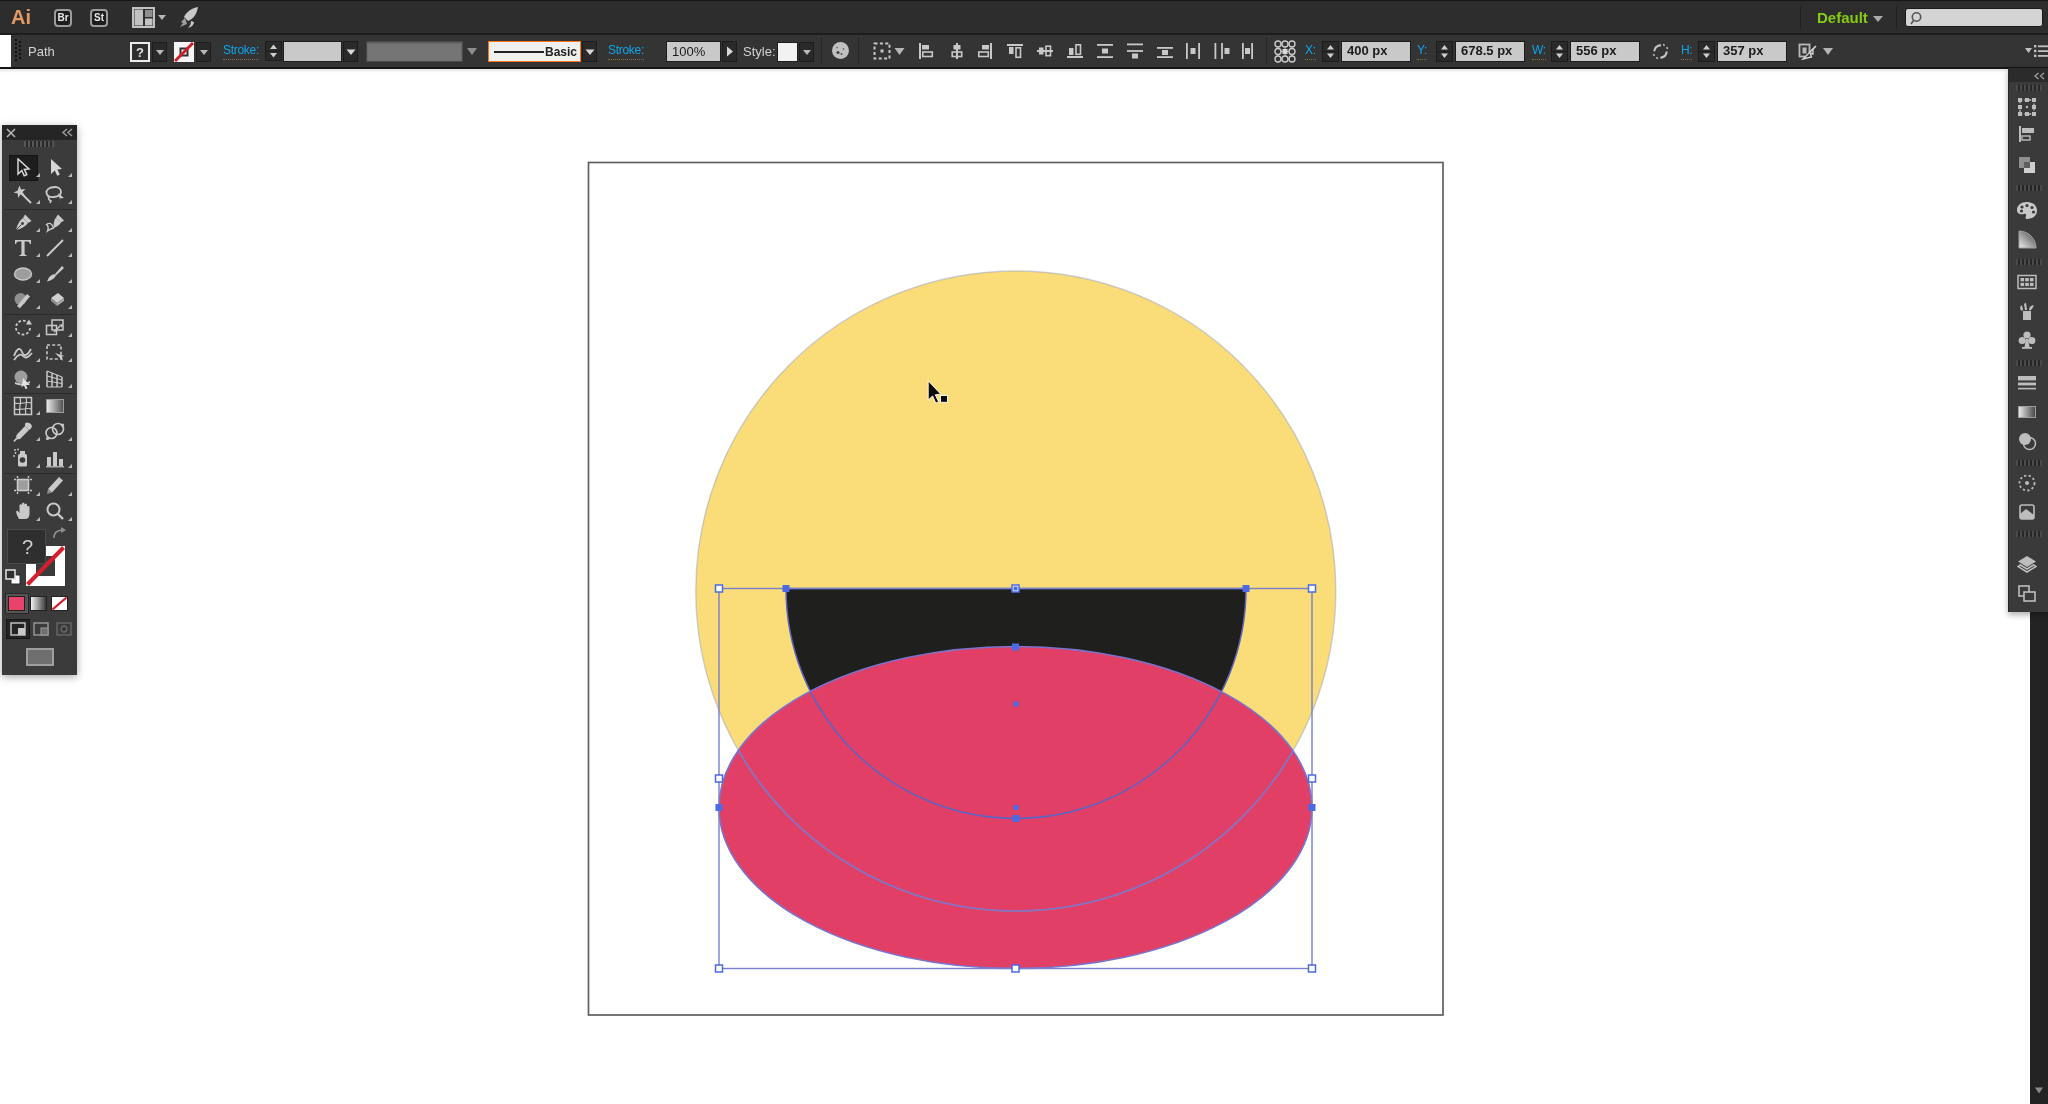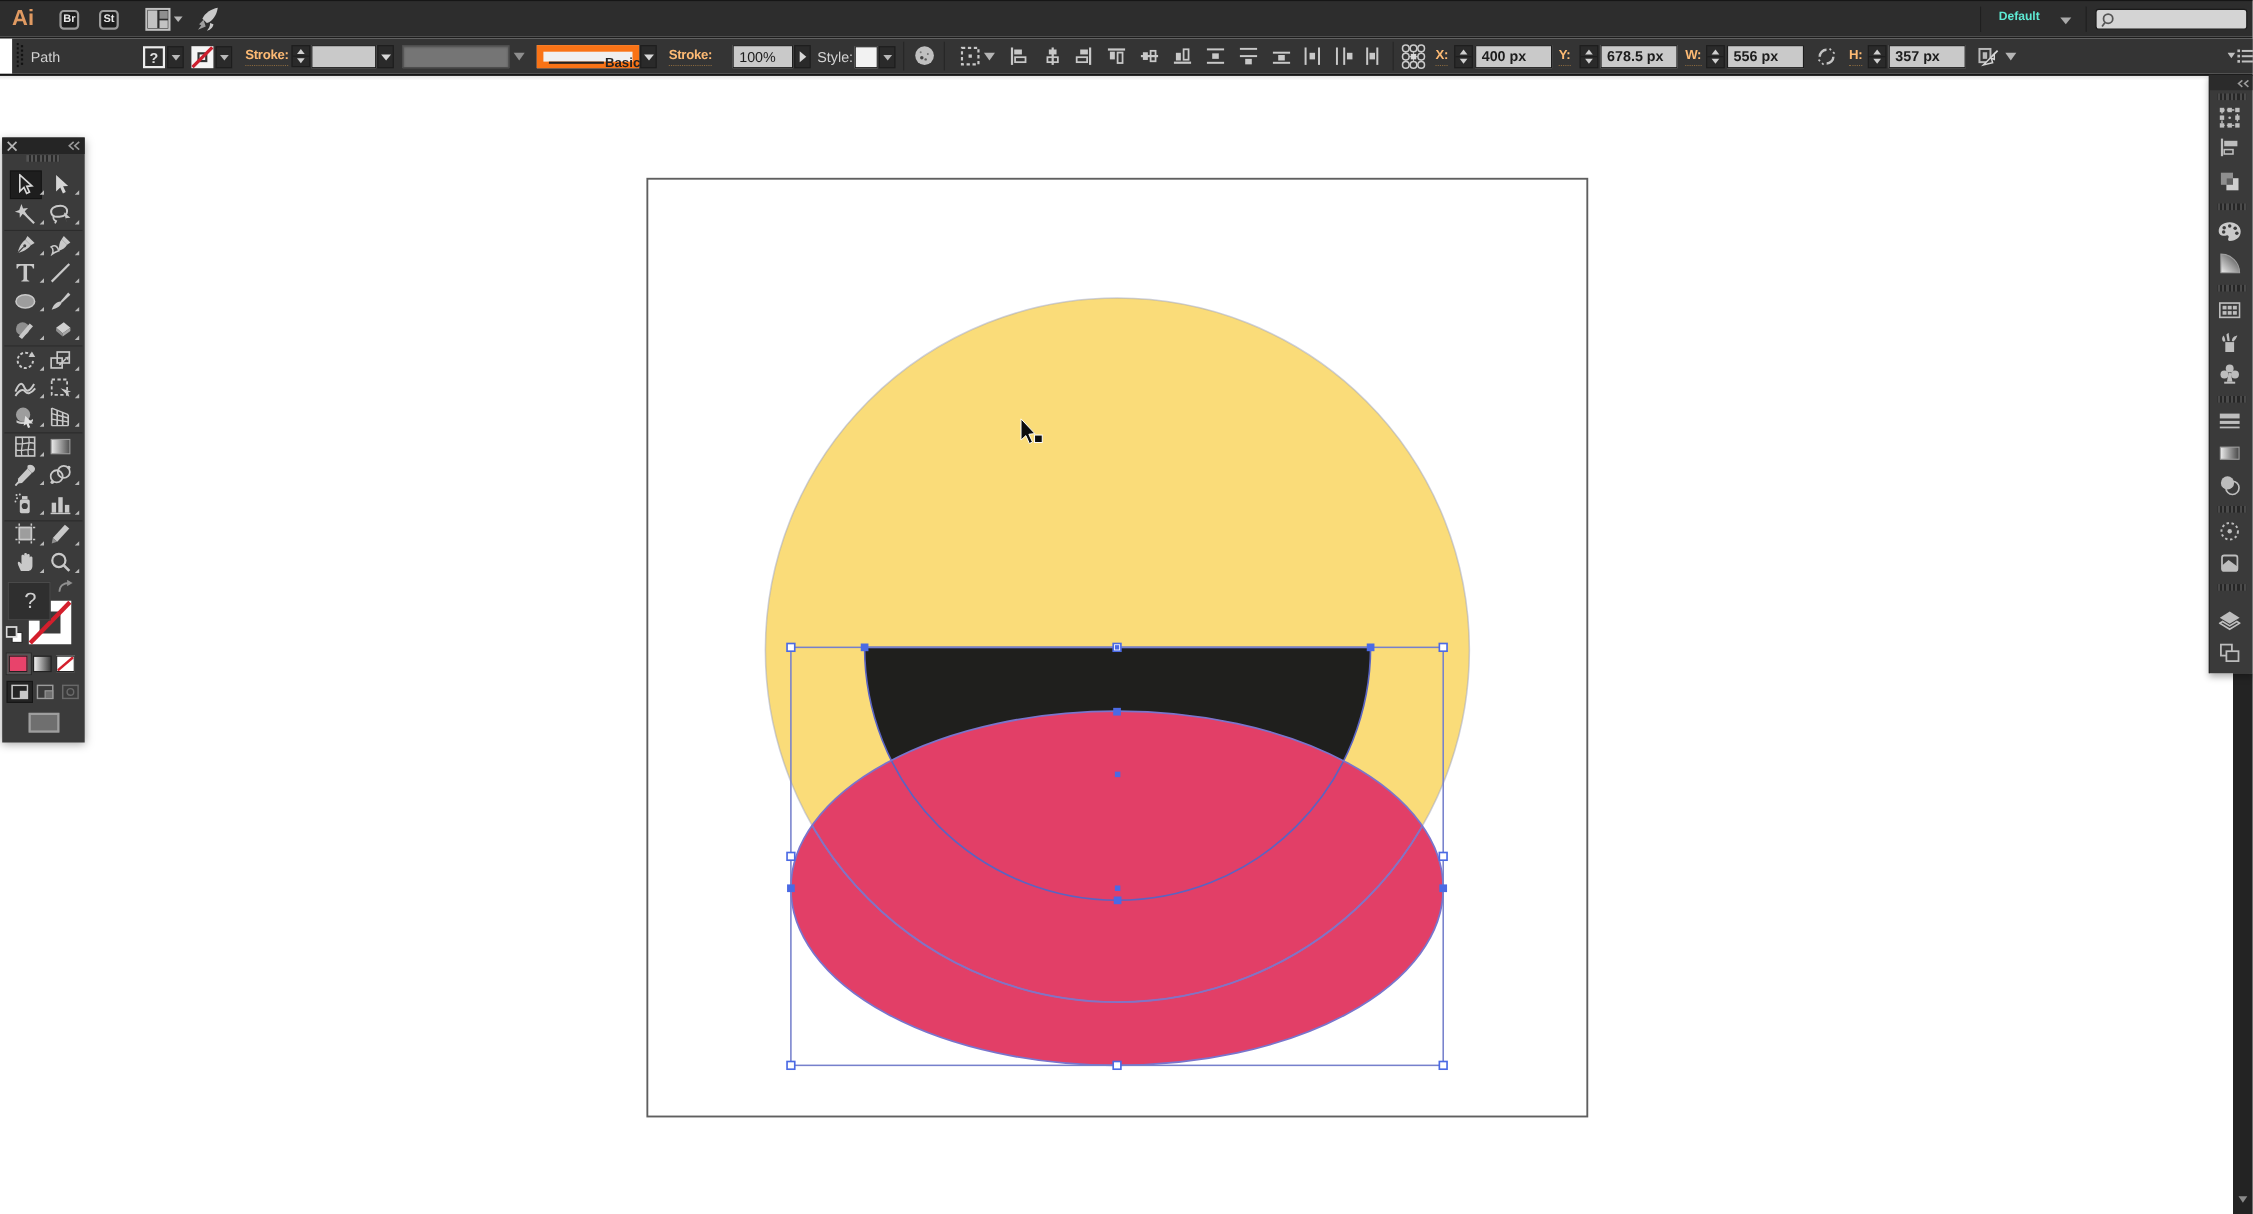--- a/index.html
+++ b/index.html
@@ -5,21 +5,21 @@
   html,body{margin:0;padding:0;width:2048px;height:1104px;overflow:hidden;background:#ffffff;
     font-family:"Liberation Sans", sans-serif;}
   *{box-sizing:border-box;}
   .abs{position:absolute;}
   #app{position:relative;width:2048px;height:1104px;background:#fff;}
   
   #topbar{position:absolute;left:0;top:0;width:2048px;height:33px;background:#2d2d2d;border-top:1px solid #161616;z-index:30;}
   #divider1{position:absolute;left:0;top:33px;width:2048px;height:2px;background:#1d1d1d;z-index:30;}
   #ctrlbar{position:absolute;left:11px;top:35px;width:2048px;height:32px;background:#343434;z-index:30;}
   #divider2{position:absolute;left:0;top:67px;width:2048px;height:2px;background:#151515;z-index:30;}
-  .olabel{color:#fdba74;font-size:12px;font-weight:bold;letter-spacing:-0.3px;border-bottom:1px dotted #8a6a3f;padding-bottom:2px;}
+  .olabel{color:#0ea5e9;font-size:12px;font-weight:normal;letter-spacing:-0.3px;border-bottom:1px dotted #8a6a3f;padding-bottom:2px;}
   .wlabel{color:#d2d2d2;font-size:13px;}
   .inputbox{position:absolute;background:#c9c9c9;border:1px solid #1c1c1c;font-weight:bold;}
   .tx{position:absolute;left:5px;top:1px;color:#1c1c1c;font-size:13px;}
   .spinner{position:absolute;width:17px;height:20px;background:#2a2a2a;border:1px solid #1d1d1d;}
   .ddbtn{position:absolute;width:15px;height:20px;background:#2a2a2a;border:1px solid #1d1d1d;}
   
   #toolbar{position:absolute;left:2px;top:125px;width:75px;height:550px;background:#3b3b3b;z-index:40;
      box-shadow:0 2px 8px rgba(0,0,0,0.35);}
   #tb-head{position:absolute;left:0;top:0;width:75px;height:15px;background:#252525;}
   .tsep{position:absolute;left:2px;width:71px;height:1px;background:#2c2c2c;}
@@ -108,21 +108,21 @@
       <path d="M 26,8 L 34,8 L 30,13 Z" fill="#b5b5b5"></path>
     </svg>
 
     <svg class="abs" style="left:178px;top:4px;" width="24" height="24" viewBox="0 0 24 24">
       <path d="M 20,2 C 14,3 8,7 6,12 L 10,16 C 16,14 19,8 20,2 Z" fill="#c9c9c9"></path>
       <path d="M 7,13 L 3,17 L 5,18 L 2,22 L 9,19 L 8,16 Z" fill="#9e9e9e"></path>
       <path d="M 13,16 C 13,19 12,21 10,23 C 14,22 16,19 16,17 Z" fill="#c9c9c9"></path>
     </svg>
 
     <div class="abs" style="left:1800px;top:5px;width:1px;height:23px;background:#1f1f1f;"></div>
-    <div class="abs" style="left:1817px;top:8px;color:#5eead4;font-size:11px;font-weight:bold;">Default</div>
+    <div class="abs" style="left:1817px;top:8px;color:#84cc16;font-size:15px;font-weight:bold;">Default</div>
     <svg class="abs" style="left:1872px;top:14px;" width="12" height="8" viewBox="0 0 12 8">
         <path d="M 1,1 L 11,1 L 6,7 Z" fill="#aaaaaa"></path>
       </svg>
     <div class="abs" style="left:1896px;top:5px;width:1px;height:23px;background:#1f1f1f;"></div>
     <div class="abs" style="left:1905px;top:7px;width:138px;height:19px;background:#d4d4d4;border-radius:3px;border:1px solid #1a1a1a;">
       <svg class="abs" style="left:3px;top:2px;" width="15" height="15" viewBox="0 0 15 15">
         <circle cx="7.5" cy="6" r="4.2" fill="none" stroke="#555" stroke-width="1.6"></circle>
         <line x1="4.6" y1="9.5" x2="2" y2="13" stroke="#555" stroke-width="1.6"></line>
       </svg>
     </div>
@@ -181,21 +181,21 @@
     <div class="abs ddbtn" style="left:332px;top:6px;height:21px;">
         <svg width="13" height="19" viewBox="0 0 13 19">
           <path d="M 2.5,7.5 L 11.5,7.5 L 7,13 Z" fill="#d8d8d8"></path>
         </svg>
       </div>
     <div class="abs" style="left:355px;top:6px;width:97px;height:21px;background:#757575;border:1px solid #4a4a4a;box-shadow:inset 0 1px 2px rgba(0,0,0,0.3);"></div>
     <svg class="abs" style="left:455px;top:12px;" width="12" height="9" viewBox="0 0 12 9">
         <path d="M 1,1 L 11,1 L 6,8 Z" fill="#8e8e8e"></path>
       </svg>
 
-    <div class="abs" style="left:477px;top:6px;width:93px;height:21px;background:#f0f0f0;border:6px solid #f97316;">
+    <div class="abs" style="left:477px;top:6px;width:93px;height:21px;background:#f0f0f0;border:1px solid #f97316;">
       <div class="abs" style="left:5px;top:9px;width:50px;height:2px;background:#222;"></div>
       <div class="abs" style="left:56px;top:3px;color:#222;font-size:12px;font-weight:bold;">Basic</div>
     </div>
     <div class="abs ddbtn" style="left:571px;top:6px;height:21px;">
         <svg width="13" height="19" viewBox="0 0 13 19">
           <path d="M 2.5,7.5 L 11.5,7.5 L 7,13 Z" fill="#d8d8d8"></path>
         </svg>
       </div>
     <span class="abs olabel" style="left:597px;top:8px;">Stroke:</span>
     <div class="abs inputbox" style="left:655px;top:6px;width:55px;height:21px;"></div>

